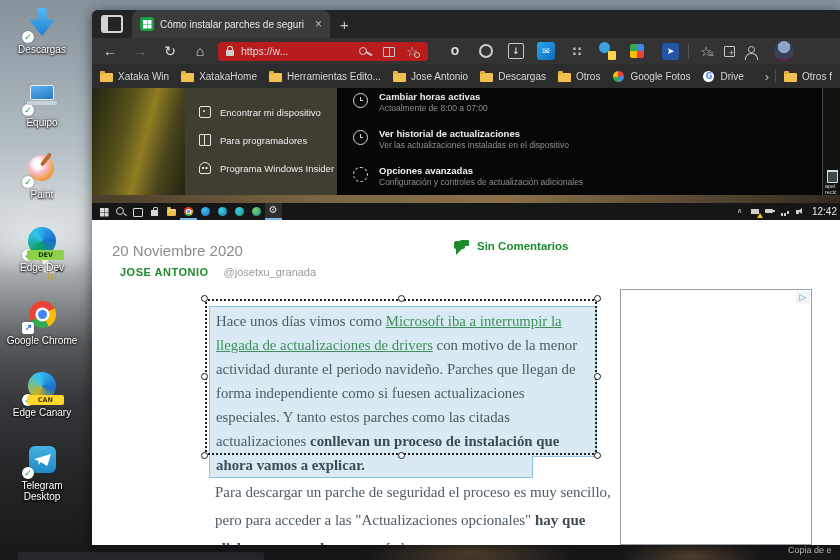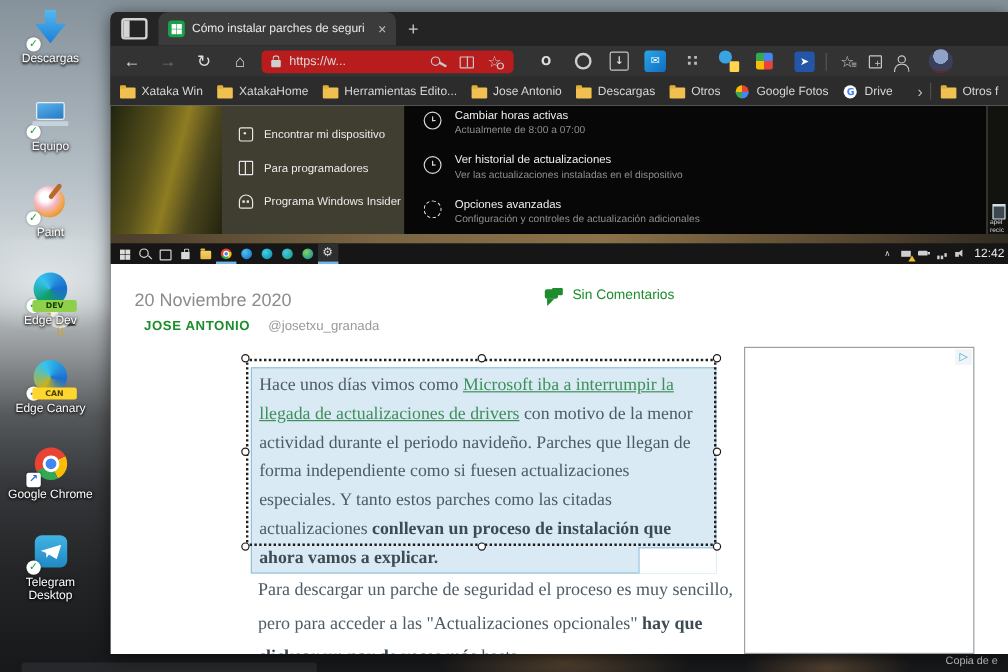--- a/index.html
+++ b/index.html
@@ -117,21 +117,21 @@
   .nicon[data-kind=insider-icon]::after{content:"";position:absolute;left:2px;top:4px;width:1.5px;height:1.5px;background:#e8e8e8;box-shadow:3.5px 0 #e8e8e8}
   .nlabel{font-size:9.5px;color:#ececec}
   .shot-main{position:absolute;left:245px;top:0;width:485px;height:107px;background:#070707;padding:3px 0 0 16px;box-sizing:border-box;overflow:hidden}
   .opt{height:37px;display:flex;gap:11px}
   .oicon{width:13px;height:13px;border:1.2px solid #d8d8d8;border-radius:50%;flex:none;position:relative;margin-top:2px}
   .oicon::before{content:"";position:absolute;left:5.5px;top:2.5px;width:1.2px;height:4px;background:#d8d8d8}
   .oicon::after{content:"";position:absolute;left:5.5px;top:6px;width:3.5px;height:1.2px;background:#d8d8d8}
   .oicon[data-kind=advanced-options-icon]{border-style:dashed}
   .oicon[data-kind=advanced-options-icon]::before,.oicon[data-kind=advanced-options-icon]::after{display:none}
   .otxt{display:flex;flex-direction:column}
-  .otitle{font-size:9.5px;font-weight:normal;color:#f0f0f0;line-height:12px}
+  .otitle{font-size:9.5px;font-weight:bold;color:#f0f0f0;line-height:12px}
   .osub{font-size:8.5px;color:#8f8f8f;line-height:11px}
   .shot-right{position:absolute;left:730px;top:0;width:18px;height:107px;background:#12120e;border-left:1px solid #4a4a4a;box-sizing:border-box}
   .rbin{position:absolute;left:4px;top:82px;width:9px;height:10px;border:1px solid #cfe0ea;border-top:2px solid #cfe0ea;background:rgba(160,200,230,.3);border-radius:0 0 1px 1px}
   .rline{position:absolute;left:2px;font-size:5.5px;line-height:6px;color:#d8d8d8}
   .rl1{top:95px}.rl2{top:101px}
   .shot-strip{position:absolute;left:0;top:107px;width:748px;height:8px;background:linear-gradient(90deg,#4a3d2a,#7a6544 30%,#8a7148 55%,#5a4a33 80%,#2f2a20)}
   .shot-taskbar{position:absolute;left:0;top:115px;width:748px;height:17px;background:#161616;display:flex;align-items:center;padding-left:3px;box-sizing:border-box}
   .tsrow{display:flex;align-items:center;height:17px}
   .ts{width:17px;height:17px;position:relative;flex:none;box-sizing:border-box}
   .ts::before{content:"";position:absolute}
@@ -159,21 +159,21 @@
   .tr[data-t=network-warning-icon]::before{content:"";position:absolute;left:1px;top:3px;width:8px;height:5px;background:#cfcfcf}
   .tr[data-t=network-warning-icon]::after{content:"";position:absolute;right:-1px;bottom:0;border-left:3px solid transparent;border-right:3px solid transparent;border-bottom:5px solid #f2c028}
   .tr[data-t=battery-icon]::before{content:"";position:absolute;left:0;top:3.5px;width:8px;height:4px;background:#cfcfcf;border-radius:1px}
   .tr[data-t=battery-icon]::after{content:"";position:absolute;left:8.5px;top:4.5px;width:1.5px;height:2px;background:#cfcfcf}
   .tr[data-t=signal-icon]::before{content:"";position:absolute;left:1px;bottom:2px;width:2px;height:3px;background:#cfcfcf;box-shadow:3px 0 0 0 #cfcfcf,6px -2px 0 0 #cfcfcf}
   .tr[data-t=volume-icon]::before{content:"";position:absolute;left:1px;top:4.5px;width:3px;height:4px;background:#cfcfcf}
   .tr[data-t=volume-icon]::after{content:"";position:absolute;left:3.5px;top:2.5px;border-top:3.5px solid transparent;border-bottom:3.5px solid transparent;border-right:4px solid #cfcfcf}
   .time{font-size:10px;color:#eaeaea;margin-left:2px}
   
   .adate{position:absolute;left:20px;top:154px;font-size:15px;color:#8b8b8b}
-  .comments{position:absolute;left:362px;top:151px;display:flex;align-items:center;gap:7px;color:#1c8c2d;font-weight:normal;font-size:11.5px}
+  .comments{position:absolute;left:362px;top:151px;display:flex;align-items:center;gap:7px;color:#1c8c2d;font-weight:bold;font-size:11.5px}
   .cicon{width:16px;height:13px;position:relative;flex:none}
   .cicon::before{content:"";position:absolute;left:0;top:2px;width:11px;height:8px;background:#1c8c2d;border-radius:2px;box-shadow:5px -2px 0 -1px #1c8c2d}
   .cicon::after{content:"";position:absolute;left:2px;top:10px;border:3px solid transparent;border-top-color:#1c8c2d;border-left-color:#1c8c2d}
   .byline{position:absolute;left:28px;top:178px;font-size:11px}
   .author{color:#1c8c2d;font-weight:bold;letter-spacing:.5px}
   .handle{color:#9a9a9a;margin-left:12px}
   .selwrap{position:absolute;left:113px;top:211px;width:392px;height:156px}
   .hl{position:absolute;left:4px;top:7px;width:388px;box-sizing:border-box;margin:0;background:#d9eaf4;border:1px solid #8fc3dd;padding:2px 6px 0;font-family:"Liberation Serif",serif;font-size:14.8px;line-height:24px;color:#4c5b66}
   .notch{position:absolute;right:-1px;bottom:-1px;width:64px;height:21px;background:#fff;border-left:1px solid #8fc3dd;border-top:1px solid #8fc3dd}
   .seg[data-style=link]{color:#3f8f5a;text-decoration:underline}
@@ -228,33 +228,33 @@
 
     <div class="dicon">
       <div class="dg" data-kind="edge-dev" data-overlay="check">
         <span class="badge-check"></span>
         <span class="badge-txt">DEV</span>
       </div>
       <div class="dlabel">Edge Dev</div>
     </div>
 
     <div class="dicon">
+      <div class="dg" data-kind="chrome" data-overlay="shortcut">
+        <span class="badge-check"></span>
+
+      </div>
+      <div class="dlabel">Google Chrome</div>
+    </div>
+
+    <div class="dicon">
       <div class="dg" data-kind="edge-canary" data-overlay="check">
         <span class="badge-check"></span>
         <span class="badge-txt">CAN</span>
       </div>
       <div class="dlabel">Edge Canary</div>
-    </div>
-
-    <div class="dicon">
-      <div class="dg" data-kind="chrome" data-overlay="shortcut">
-        <span class="badge-check"></span>
-
-      </div>
-      <div class="dlabel">Google Chrome</div>
     </div>
 
     <div class="dicon">
       <div class="dg" data-kind="telegram" data-overlay="check">
         <span class="badge-check"></span>
 
       </div>
       <div class="dlabel">Telegram Desktop</div>
     </div>
   </div>

